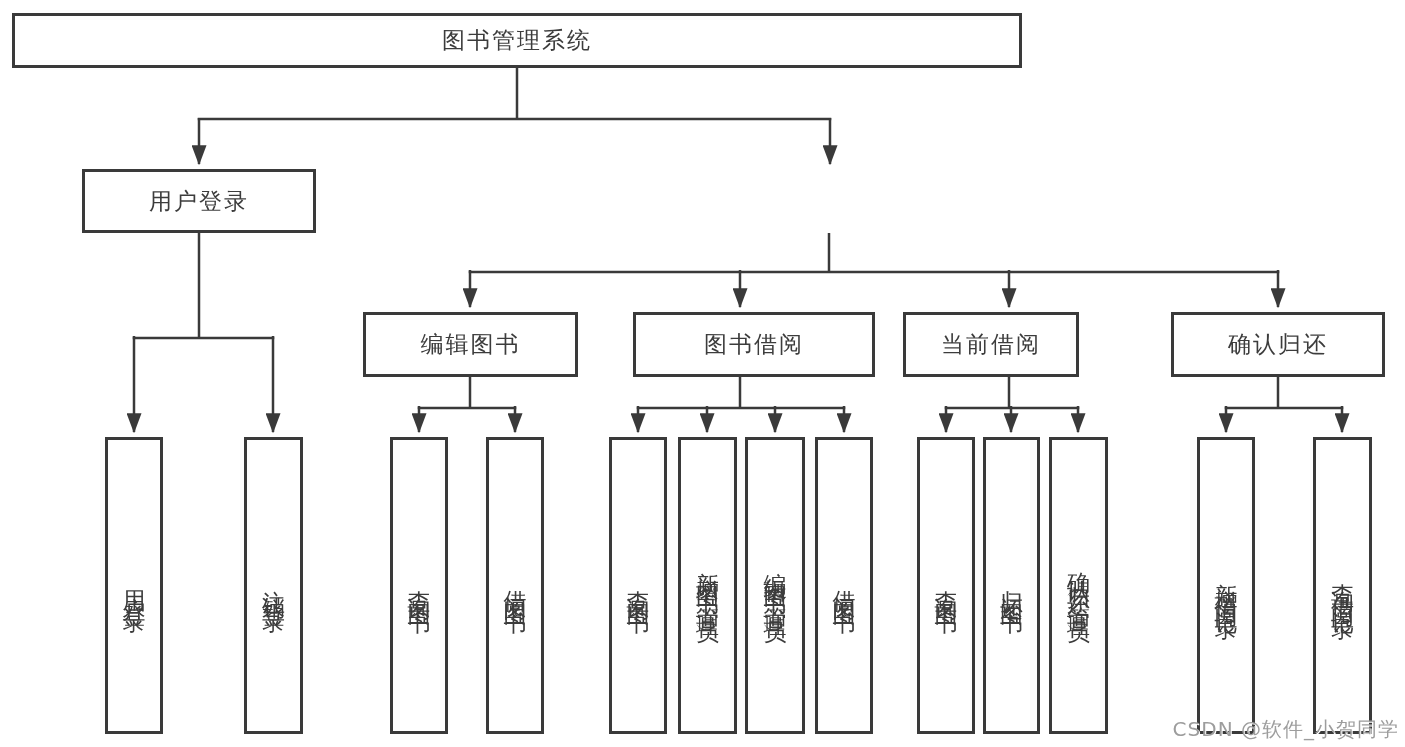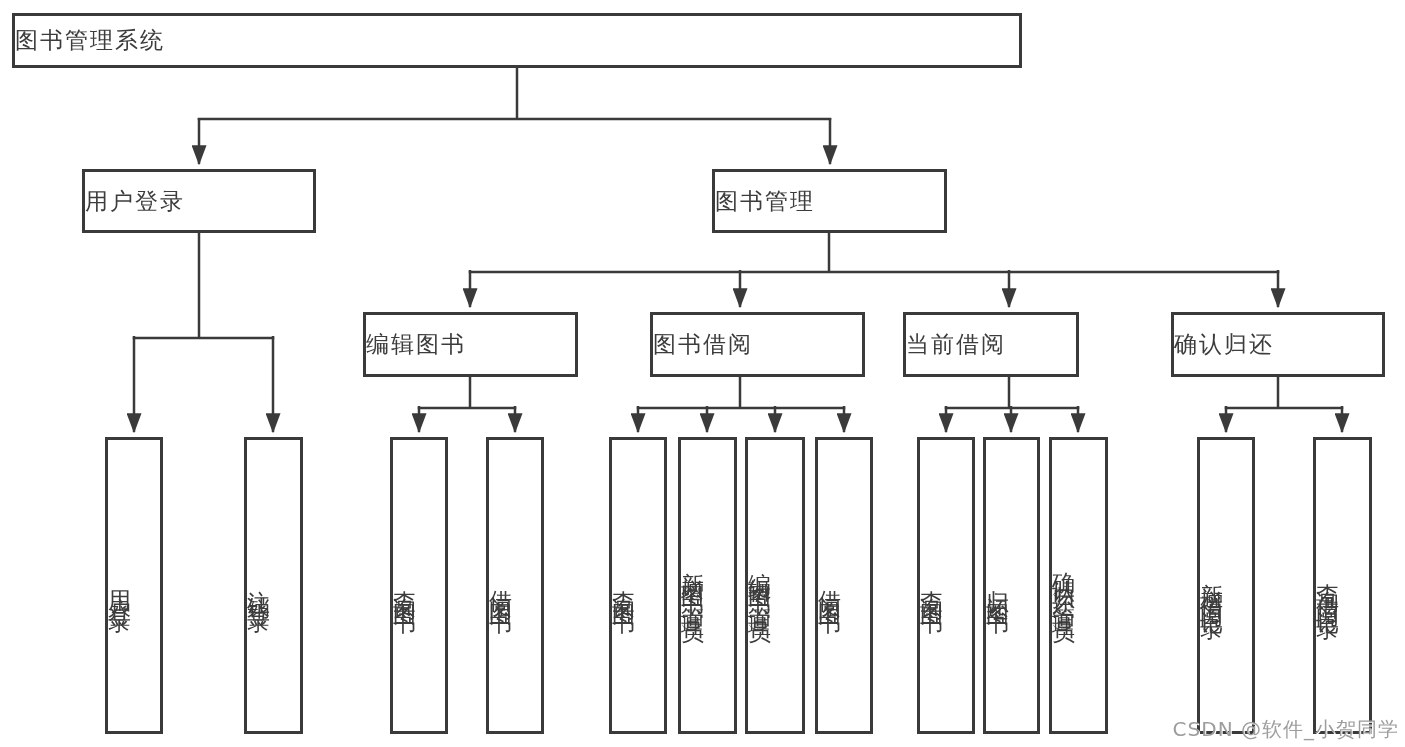--- a/index.html
+++ b/index.html
@@ -15,20 +15,21 @@
     overflow: hidden;
     font-family: "DejaVu Sans", "Liberation Sans", sans-serif;
   }
   .node {
     position: absolute;
     box-sizing: border-box;
     background: #ffffff;
     border: 3px solid #3a3a3a;
     display: flex;
     align-items: center;
+    justify-content: center;
     color: #3c3c3c;
     font-size: 23px;
     letter-spacing: 2px;
     white-space: nowrap;
     z-index: 2;
   }
   .leaf {
     top: 437px;
     height: 297px;
   }
@@ -125,28 +126,25 @@
     </g>
   </svg>
 
   <div class="node" style="left:12px; top:13px; width:1010px; height:55px">
     <span>图书管理系统</span>
   </div>
 
   <div class="node" style="left:82px; top:169px; width:234px; height:64px">
     <span>用户登录</span>
   </div>
-  <div class="node" style="left:712px; top:169px; width:235px; height:64px">
-    <span>图书管理</span>
-  </div>
 
   <div class="node" style="left:363px; top:312px; width:215px; height:65px">
     <span>编辑图书</span>
   </div>
-  <div class="node" style="left:650px; top:312px; width:215px; height:65px">
+  <div class="node" style="left:633px; top:312px; width:242px; height:65px">
     <span>图书借阅</span>
   </div>
   <div class="node" style="left:903px; top:312px; width:176px; height:65px">
     <span>当前借阅</span>
   </div>
   <div class="node" style="left:1171px; top:312px; width:214px; height:65px">
     <span>确认归还</span>
   </div>
 
   <div class="node leaf" style="left:105px; width:58px">

